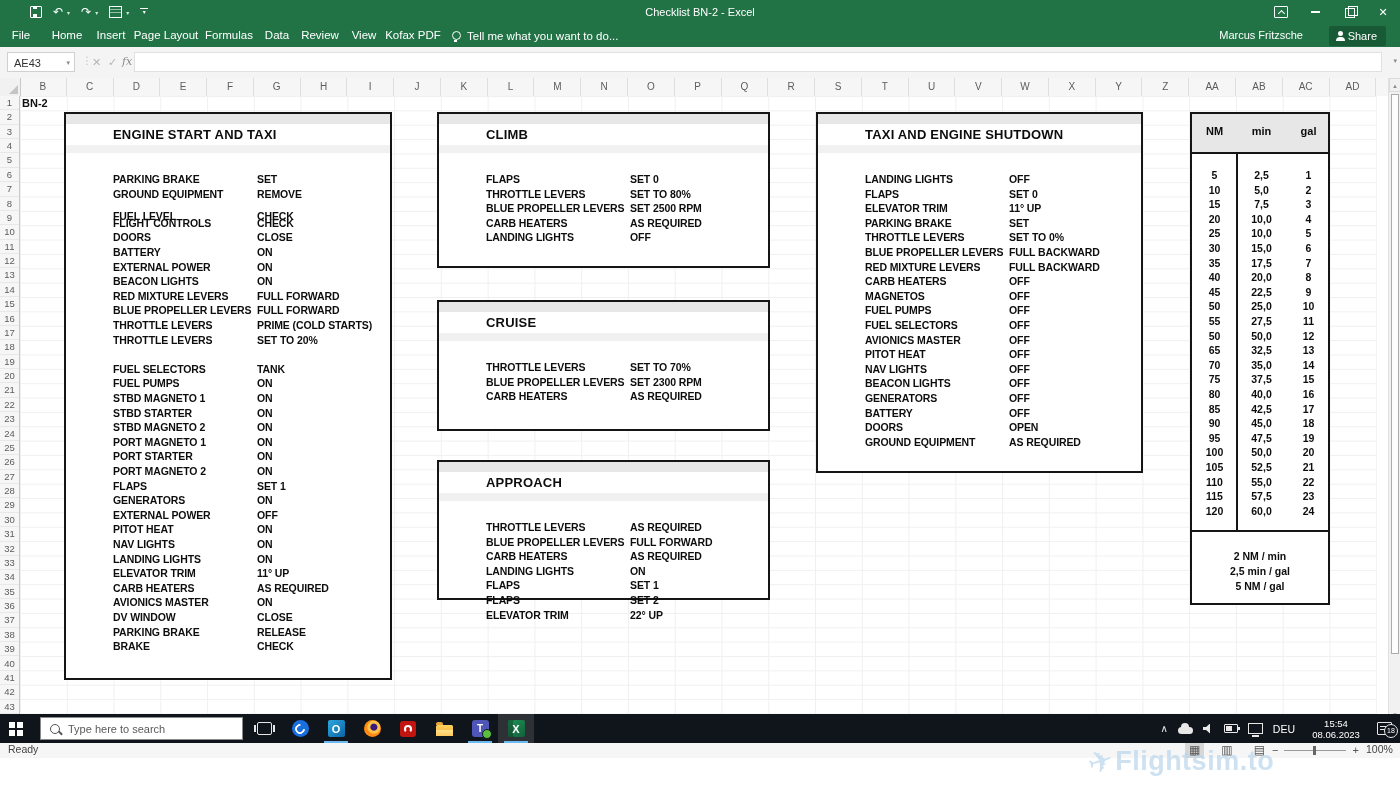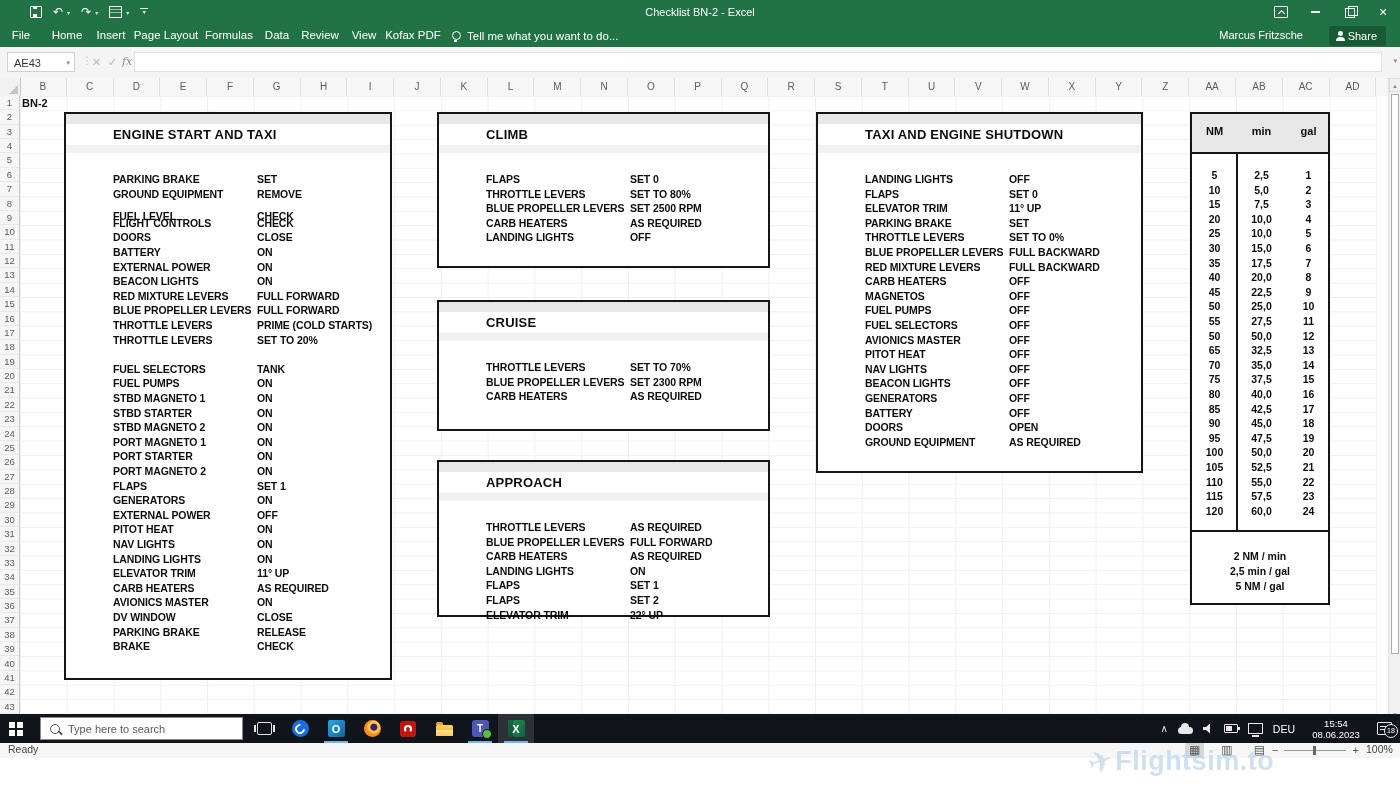--- a/index.html
+++ b/index.html
@@ -493,21 +493,21 @@
         </div>
         <div class="ck-item" style="top: 72.6px;">
           <div class="lbl">BLUE PROPELLER LEVERS</div>
           <div class="val">SET 2300 RPM</div>
         </div>
         <div class="ck-item" style="top: 87.2px;">
           <div class="lbl">CARB HEATERS</div>
           <div class="val">AS REQUIRED</div>
         </div>
       </div>
-      <div class="ckbox" style="left: 437px; top: 460px; width: 333px; height: 157px;">
+      <div class="ckbox" style="left: 437px; top: 460px; width: 333px; height: 140px;">
         <div class="strip1"></div>
         <div class="ck-title">APPROACH</div>
         <div class="strip2"></div>
         <div class="ck-item" style="top: 58px;">
           <div class="lbl">THROTTLE LEVERS</div>
           <div class="val">AS REQUIRED</div>
         </div>
         <div class="ck-item" style="top: 72.6px;">
           <div class="lbl">BLUE PROPELLER LEVERS</div>
           <div class="val">FULL FORWARD</div>

